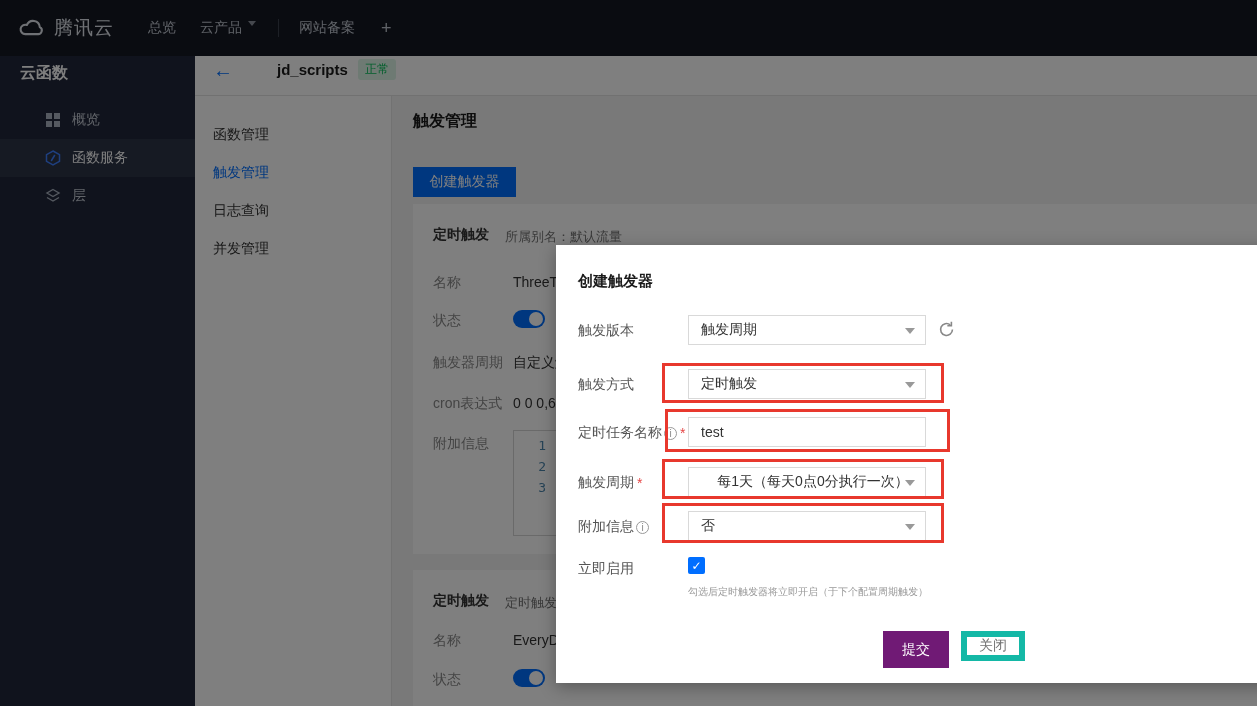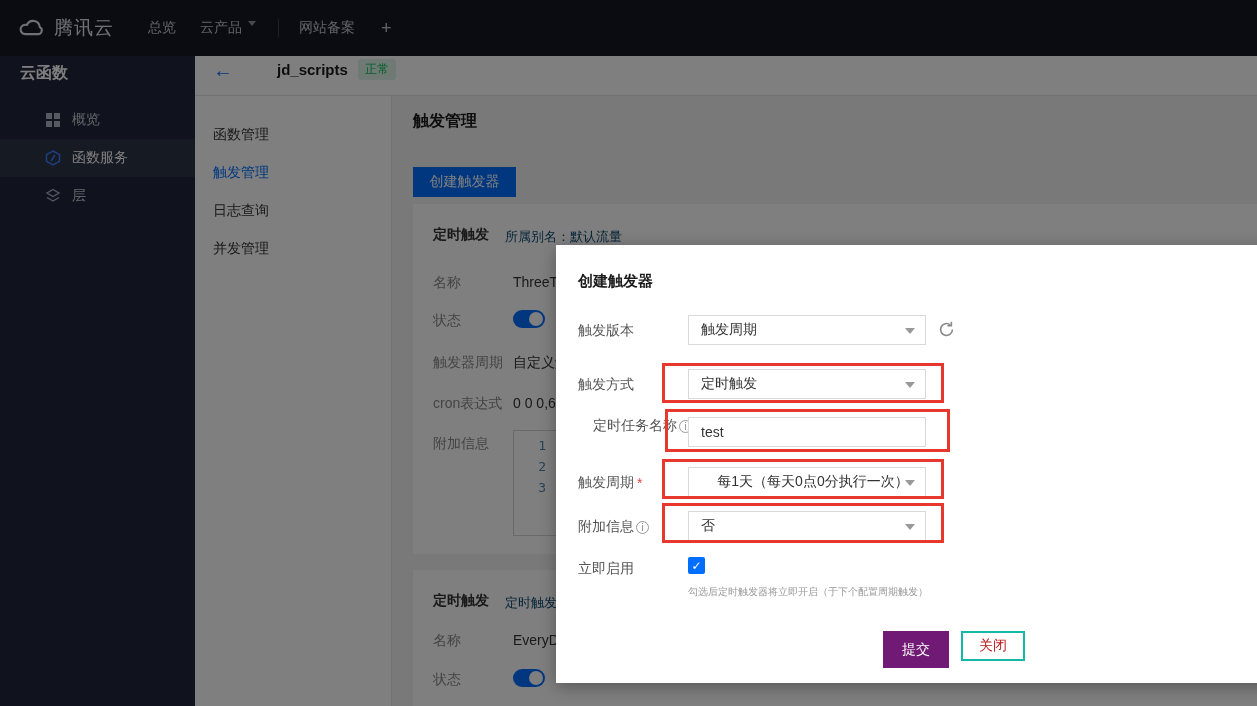--- a/index.html
+++ b/index.html
@@ -44,21 +44,21 @@
 
   
   .main { position:absolute; left:392px; top:96px; right:0; bottom:0; background:#f2f2f2; z-index:7; }
   .main-title { position:absolute; left:21px; top:15px; font-size:16px; font-weight:bold; color:#1a1a1a; }
   .create-btn { position:absolute; left:21px; top:71px; width:103px; height:30px; background:#006eff;
                 color:#fff; font-size:14px; border:none; cursor:pointer; }
   .card { position:absolute; left:21px; right:-10px; background:#ffffff; }
   .card1 { top:108px; height:350px; }
   .card2 { top:474px; height:160px; }
   .card-title { position:absolute; left:20px; top:22px; font-size:14px; font-weight:bold; color:#333; }
-  .card-alias { position:absolute; left:92px; top:24px; font-size:13px; color:#0c4a6e;font-family:Liberation Serif, serif; }
+  .card-alias { position:absolute; left:92px; top:24px; font-size:13px; color:#737373;font-family:Liberation Serif, serif; }
   .f-label { position:absolute; left:20px; font-size:14px; color:#888; }
   .f-value { position:absolute; left:100px; font-size:14px; color:#333; white-space:nowrap; }
   .toggle { position:absolute; left:100px; width:32px; height:18px; border-radius:9px; background:#006eff; cursor:pointer; }
   .toggle::after { content:""; position:absolute; right:2px; top:2px; width:14px; height:14px;
                    border-radius:50%; background:#fff; }
   .code-block { position:absolute; left:100px; top:226px; width:660px; height:106px;
                 border:1px solid #d4d4d4; background:#fff; font-family:"DejaVu Sans Mono",monospace;
                 font-size:13px; color:#4d86ad; padding-top:4px; }
   .code-line { text-align:right; width:32px; line-height:21px; }
 
@@ -82,21 +82,21 @@
   .info-i { display:inline-flex; align-items:center; justify-content:center; width:13px; height:13px;
             border:1px solid #999; border-radius:50%; font-size:10px; color:#888; margin-left:2px; }
   .refresh { position:absolute; left:382px; top:76px; cursor:pointer; }
   .checkbox { position:absolute; left:132px; top:312px; width:17px; height:17px; background:#006eff;
               border-radius:2px; color:#fff; font-size:12px; font-weight:bold; display:flex;
               align-items:center; justify-content:center; cursor:pointer; }
   .enable-help { position:absolute; left:132px; top:340px; font-size:10px; color:#999; }
   .btn-submit { position:absolute; left:327px; top:386px; width:66px; height:37px; background:#701a75;
                 color:#fff; font-size:14px; border:none; cursor:pointer; }
   .btn-close { position:absolute; left:405px; top:386px; width:64px; height:30px; background:#fff;
-               color:#b91c1c; font-size:14px; border:2px solid #14b8a6; cursor:pointer; }
+               color:#737373; font-size:14px; border:6px solid #14b8a6; cursor:pointer; }
 </style>
 </head>
 <body>
 
 <div id="app">
 
   <div class="topnav">
     <div class="logo-wrap">
       <span style="display:inline-flex;">
         <svg width="30" height="20" viewBox="0 0 32 20">
@@ -210,21 +210,21 @@
         <polyline points="12.6,0.6 12.6,4.4 8.8,4.4" fill="none" stroke="#888" stroke-width="1.5"></polyline>
       </svg>
     </span>
 
     <span class="m-label" style="top:131px;">触发方式</span>
     <div class="m-select" style="top:124px;">
       <span>定时触发</span>
       <span class="sel-caret"></span>
     </div>
 
-    <span class="m-label" style="top:172px;margin-left:15px;">
+    <span class="m-label" style="top:179px;">
       <span>定时任务名称</span>
       <span class="info-i">i</span>
       <span class="req">*</span>
     </span>
     <input class="m-input" style="top: 172px;" value="test">
 
     <span class="m-label" style="top:229px;">
       <span>触发周期</span>
       <span class="req">*</span>
     </span>

